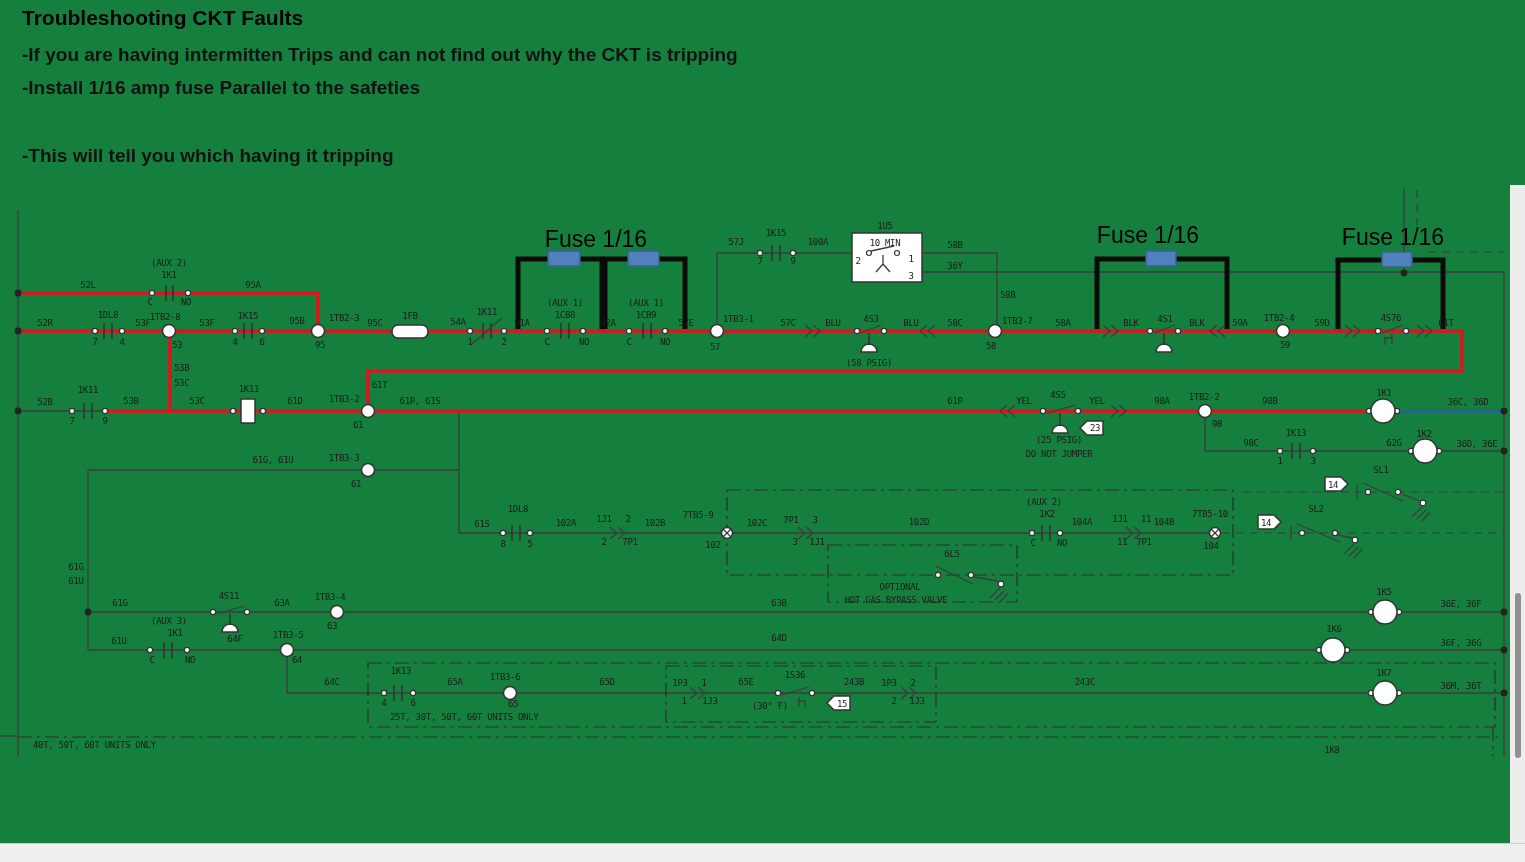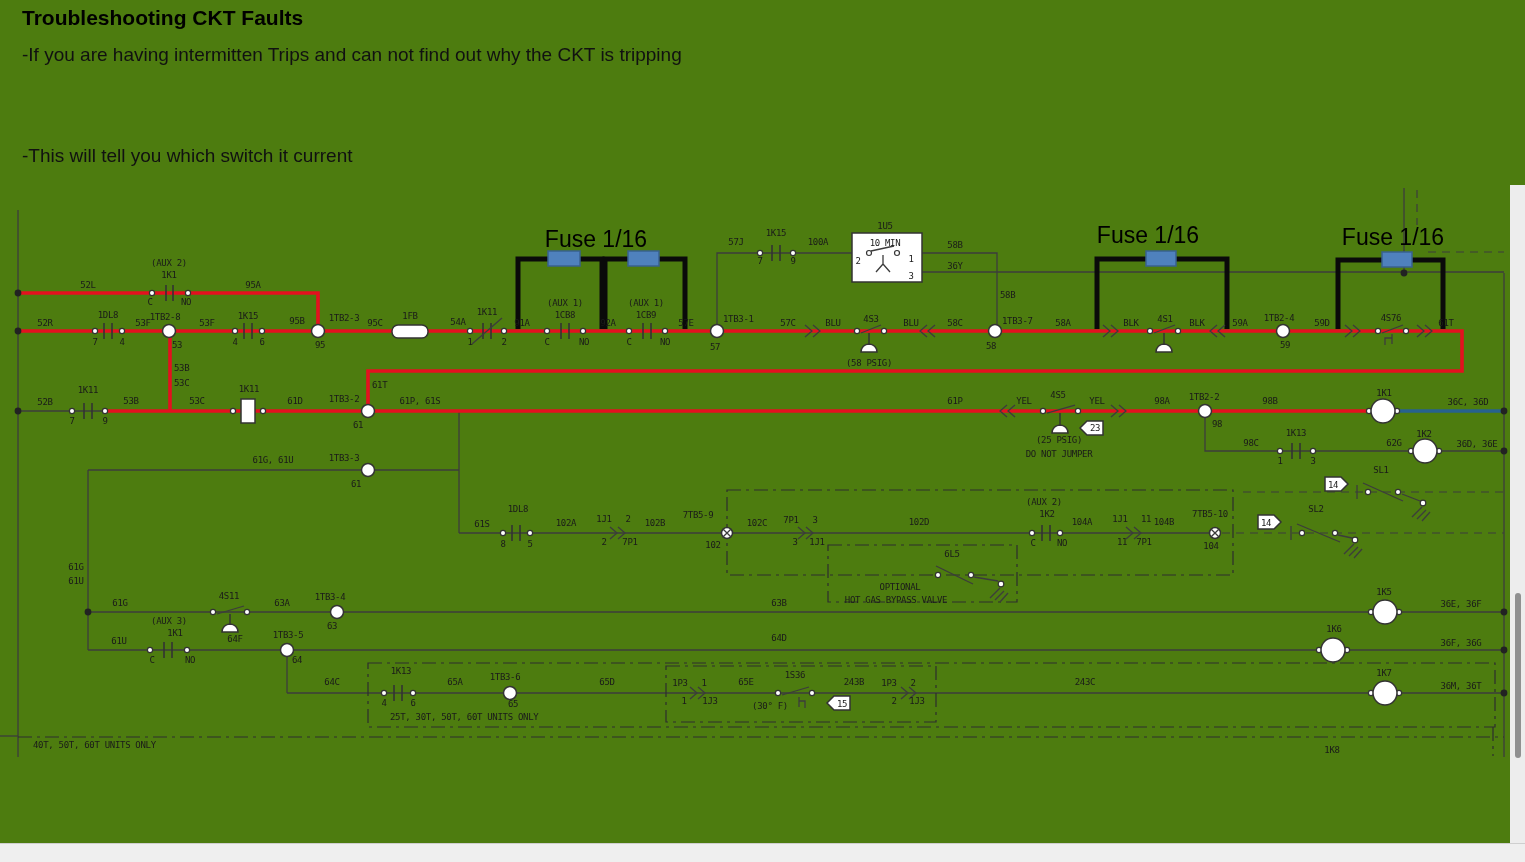--- a/index.html
+++ b/index.html
@@ -1,19 +1,19 @@
 <!DOCTYPE html>
 <html><head>
 <meta charset="utf-8">
 <style>
   html,body{margin:0;padding:0;background:#fff;}
-  .stage{position:relative;width:1525px;height:862px;background:#4d7c0f;overflow:hidden;
+  .stage{position:relative;width:1525px;height:862px;background:#15803d;overflow:hidden;
          font-family:"Liberation Sans",sans-serif;}
   .hdr-title{position:absolute;left:22px;top:6px;font-size:21px;font-weight:bold;color:#000;}
-  .hdr-line{position:absolute;left:22px;font-size:19px;color:#111;}
+  .hdr-line{position:absolute;left:22px;font-size:19px;color:#111;font-weight:bold;}
   svg{position:absolute;left:0;top:0;}
   .w{stroke:#3c3c3c;stroke-width:1.3;fill:none;}
   .w2{stroke:#333;stroke-width:1.6;fill:none;}
   .dash{stroke:#3c3c3c;stroke-width:1.2;fill:none;stroke-dasharray:8 6;}
   .ddot{stroke:#2e2e2e;stroke-width:1.2;fill:none;stroke-dasharray:14 5 3 5;}
   .red{stroke:#e4101f;stroke-width:3.6;fill:none;}
   .blue{stroke:#27628f;stroke-width:3.6;fill:none;}
   .brk{stroke:#0a0a0a;stroke-width:5;fill:none;}
   .fuse{fill:#4f81bd;stroke:#38618f;stroke-width:1.5;}
   .tc{fill:#fff;stroke:#333;stroke-width:1.5;}
@@ -27,21 +27,22 @@
   .scroll-thumb{position:absolute;left:1515px;top:593px;width:6px;height:165px;background:#909090;border-radius:3px;}
   .bottom-strip{position:absolute;left:0;top:843px;width:1525px;height:19px;background:#efefef;border-top:1px solid #cfcfcf;}
 </style>
 </head>
 <body>
 
 <div class="stage">
 
   <div class="hdr-title">Troubleshooting CKT Faults</div>
   <div class="hdr-line" style="top:44px">-If you are having intermitten Trips and can not find out why the CKT is tripping</div>
-  <div class="hdr-line" style="top:145px">-This will tell you which switch it current</div>
+  <div class="hdr-line" style="top:77px">-Install 1/16 amp fuse Parallel to the safeties</div>
+  <div class="hdr-line" style="top:145px">-This will tell you which having it tripping</div>
 
   <svg width="1525" height="862" viewBox="0 0 1525 862">
 
     <g>
       <path class="w" d="M18,210 V757"></path>
       <path class="w" d="M0,736 H18"></path>
       <path class="w" d="M1504,273 V757"></path>
       <path class="w" d="M717,331 V253 H852"></path>
       <path class="w" d="M922,253 H997 V331"></path>
       <path class="w" d="M922,272 H1504"></path>

